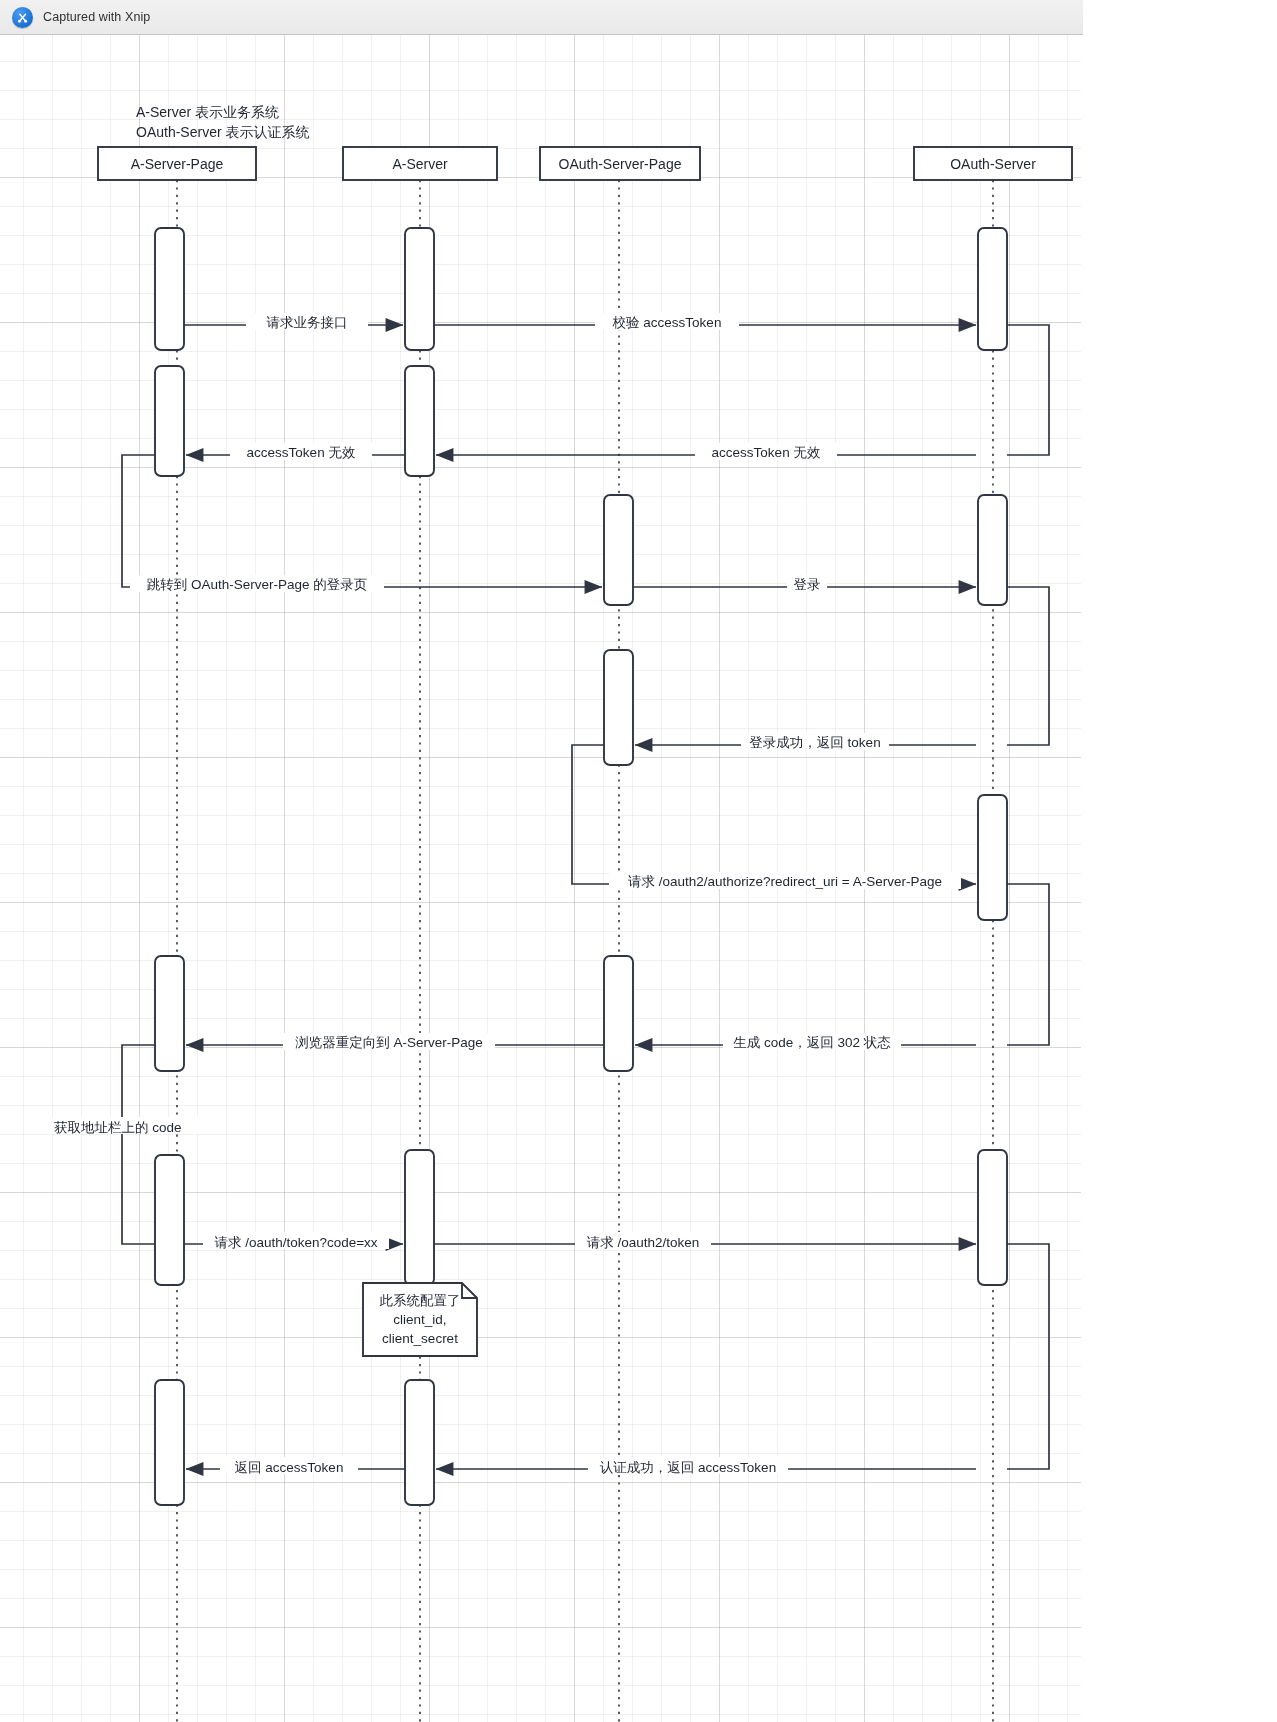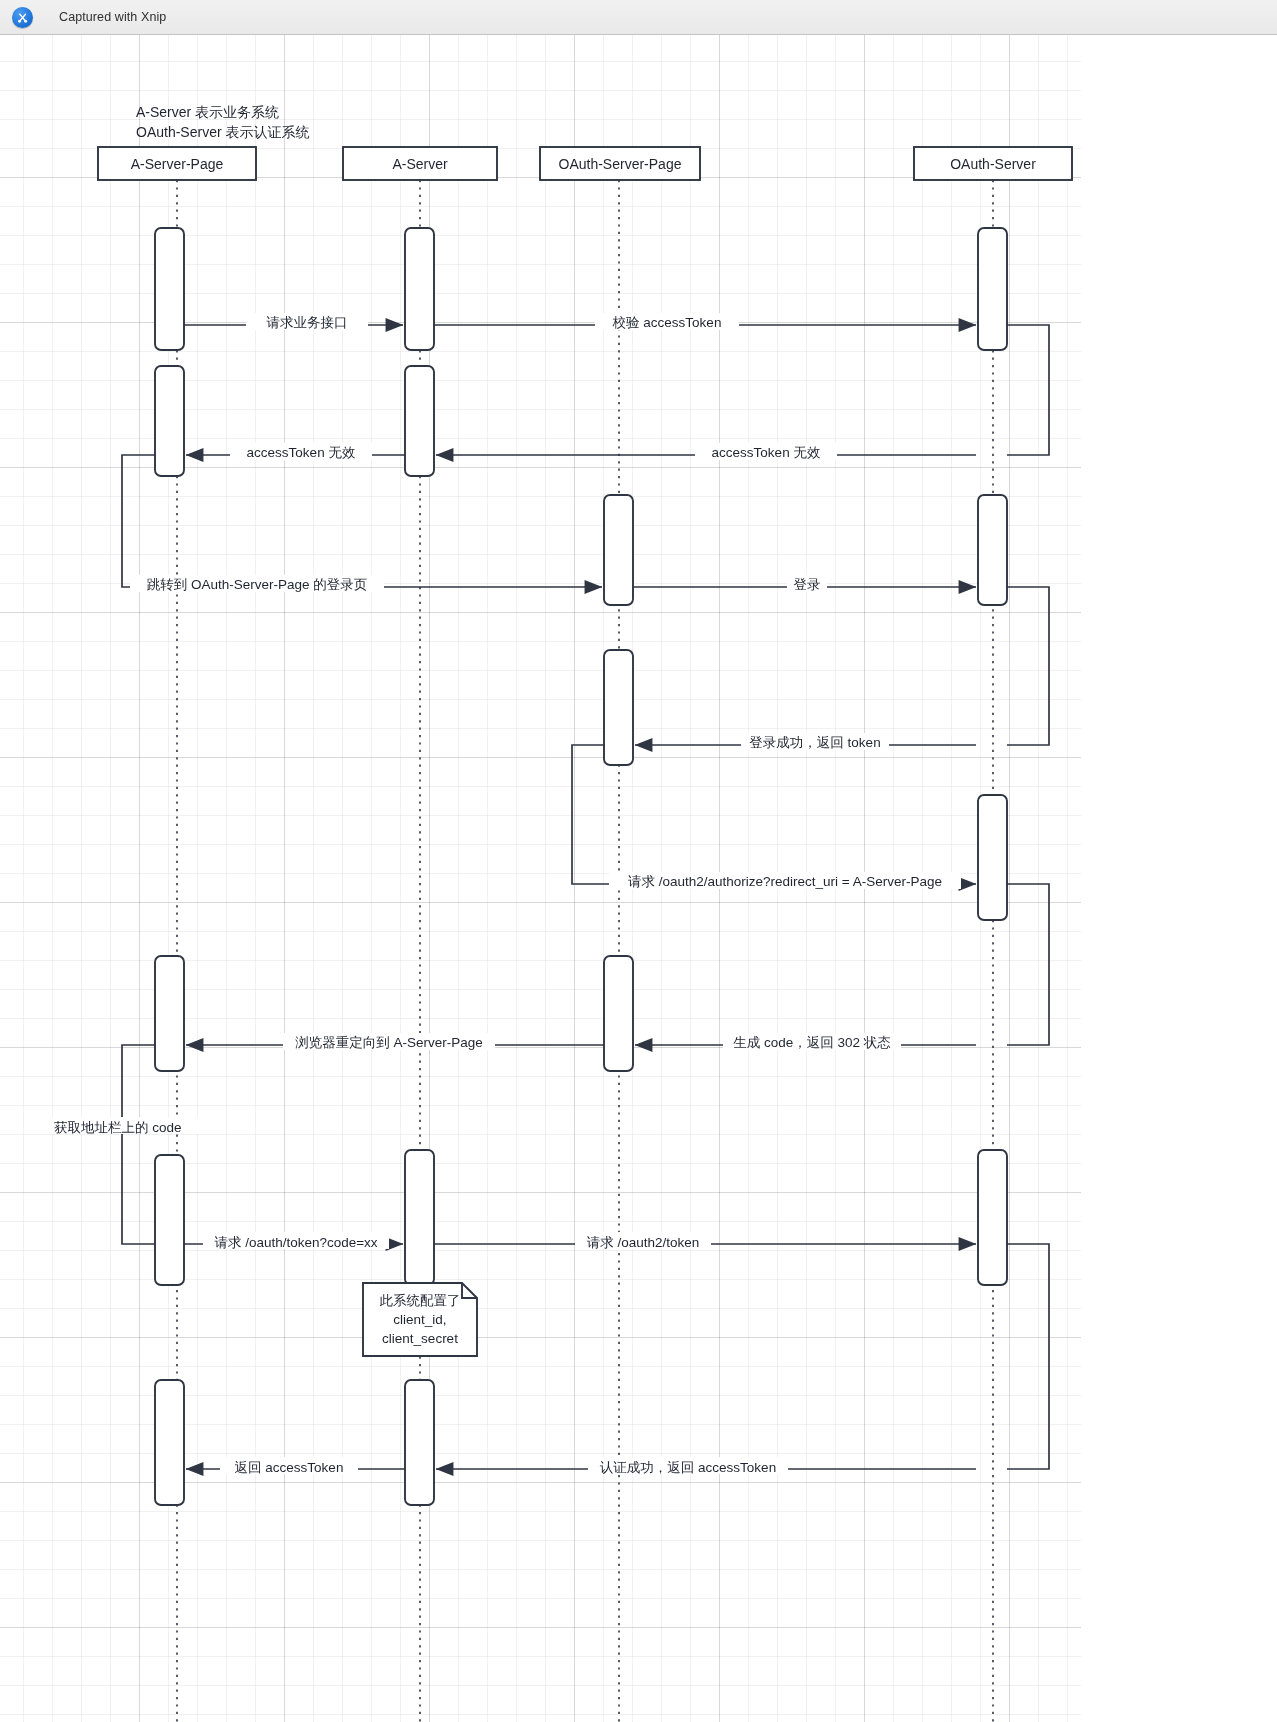--- a/index.html
+++ b/index.html
@@ -1,24 +1,24 @@
 <!DOCTYPE html>
 <html><head>
 <meta charset="utf-8">
 <style>
   html,body{margin:0;padding:0;background:#ffffff;}
   body{width:1277px;height:1722px;font-family:"Liberation Sans","DejaVu Sans",sans-serif;overflow:hidden;}
   #app{position:relative;width:1277px;height:1722px;}
 
   
   .titlebar{
-    position:absolute;left:0;top:0;width:1277px;height:35px;
+    position:absolute;left:0;top:0;width:1083px;height:35px;
     background:linear-gradient(to bottom,#f1f1f1,#e9e9e9);
     border-bottom:1px solid #c4c4c4;
-    display:flex;align-items:center;gap:26px;padding-left:12px;
+    display:flex;align-items:center;gap:10px;padding-left:12px;
     box-sizing:border-box;
   }
   .xnip-logo{width:21px;height:21px;border-radius:50%;
     background:radial-gradient(circle at 35% 30%,#4b9df0,#1a6fd4 70%,#0f5bb5);
     display:flex;align-items:center;justify-content:center;
     box-shadow:0 1px 1px rgba(0,0,0,.25);flex:none;}
   .xnip-logo svg{display:block;}
   .titlebar-text{font-size:12.5px;color:#2f2f2f;letter-spacing:.1px;}
 
   

